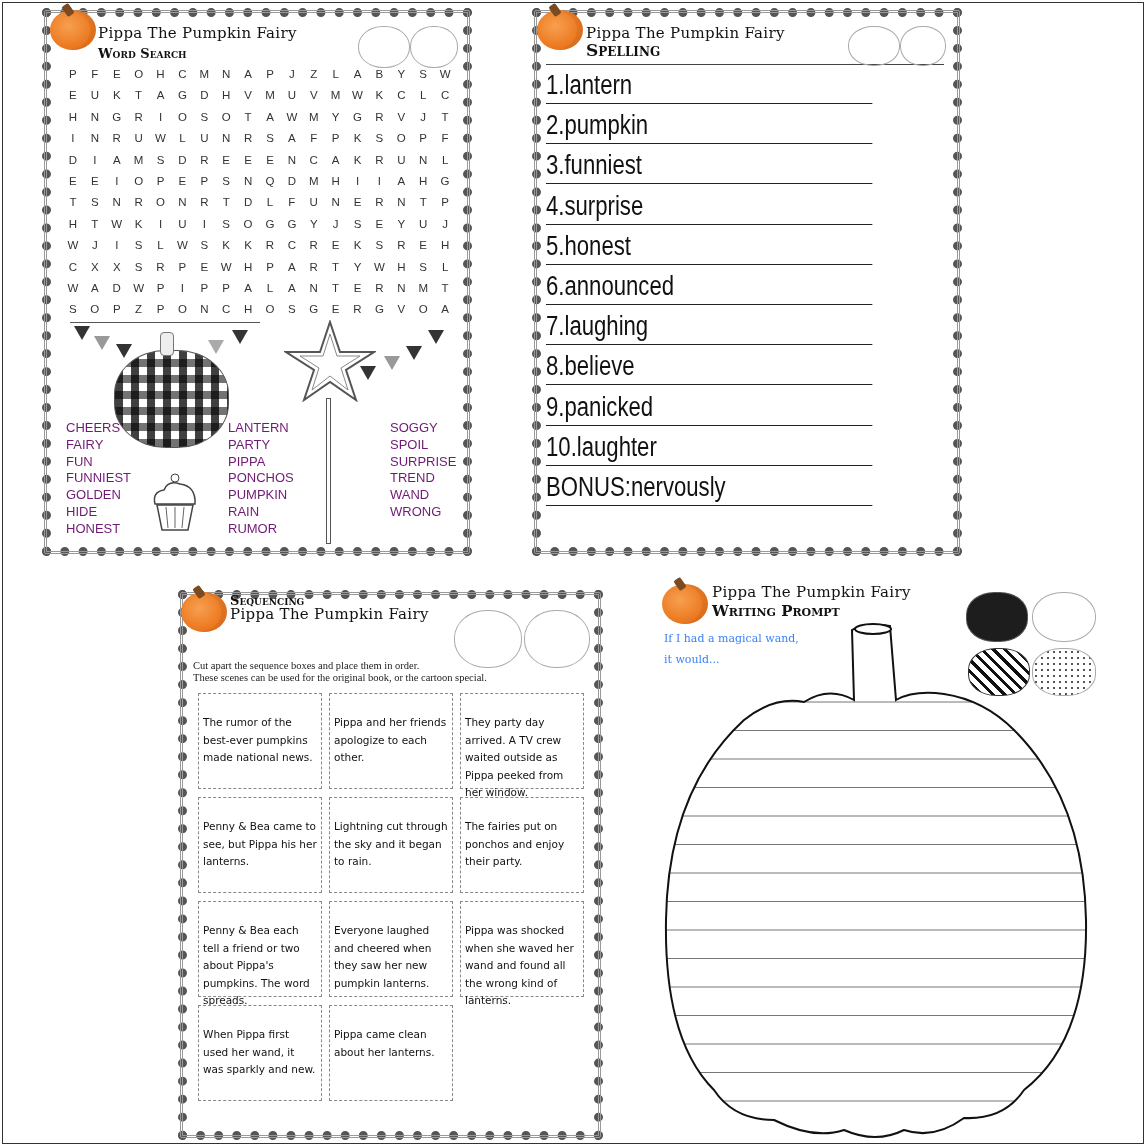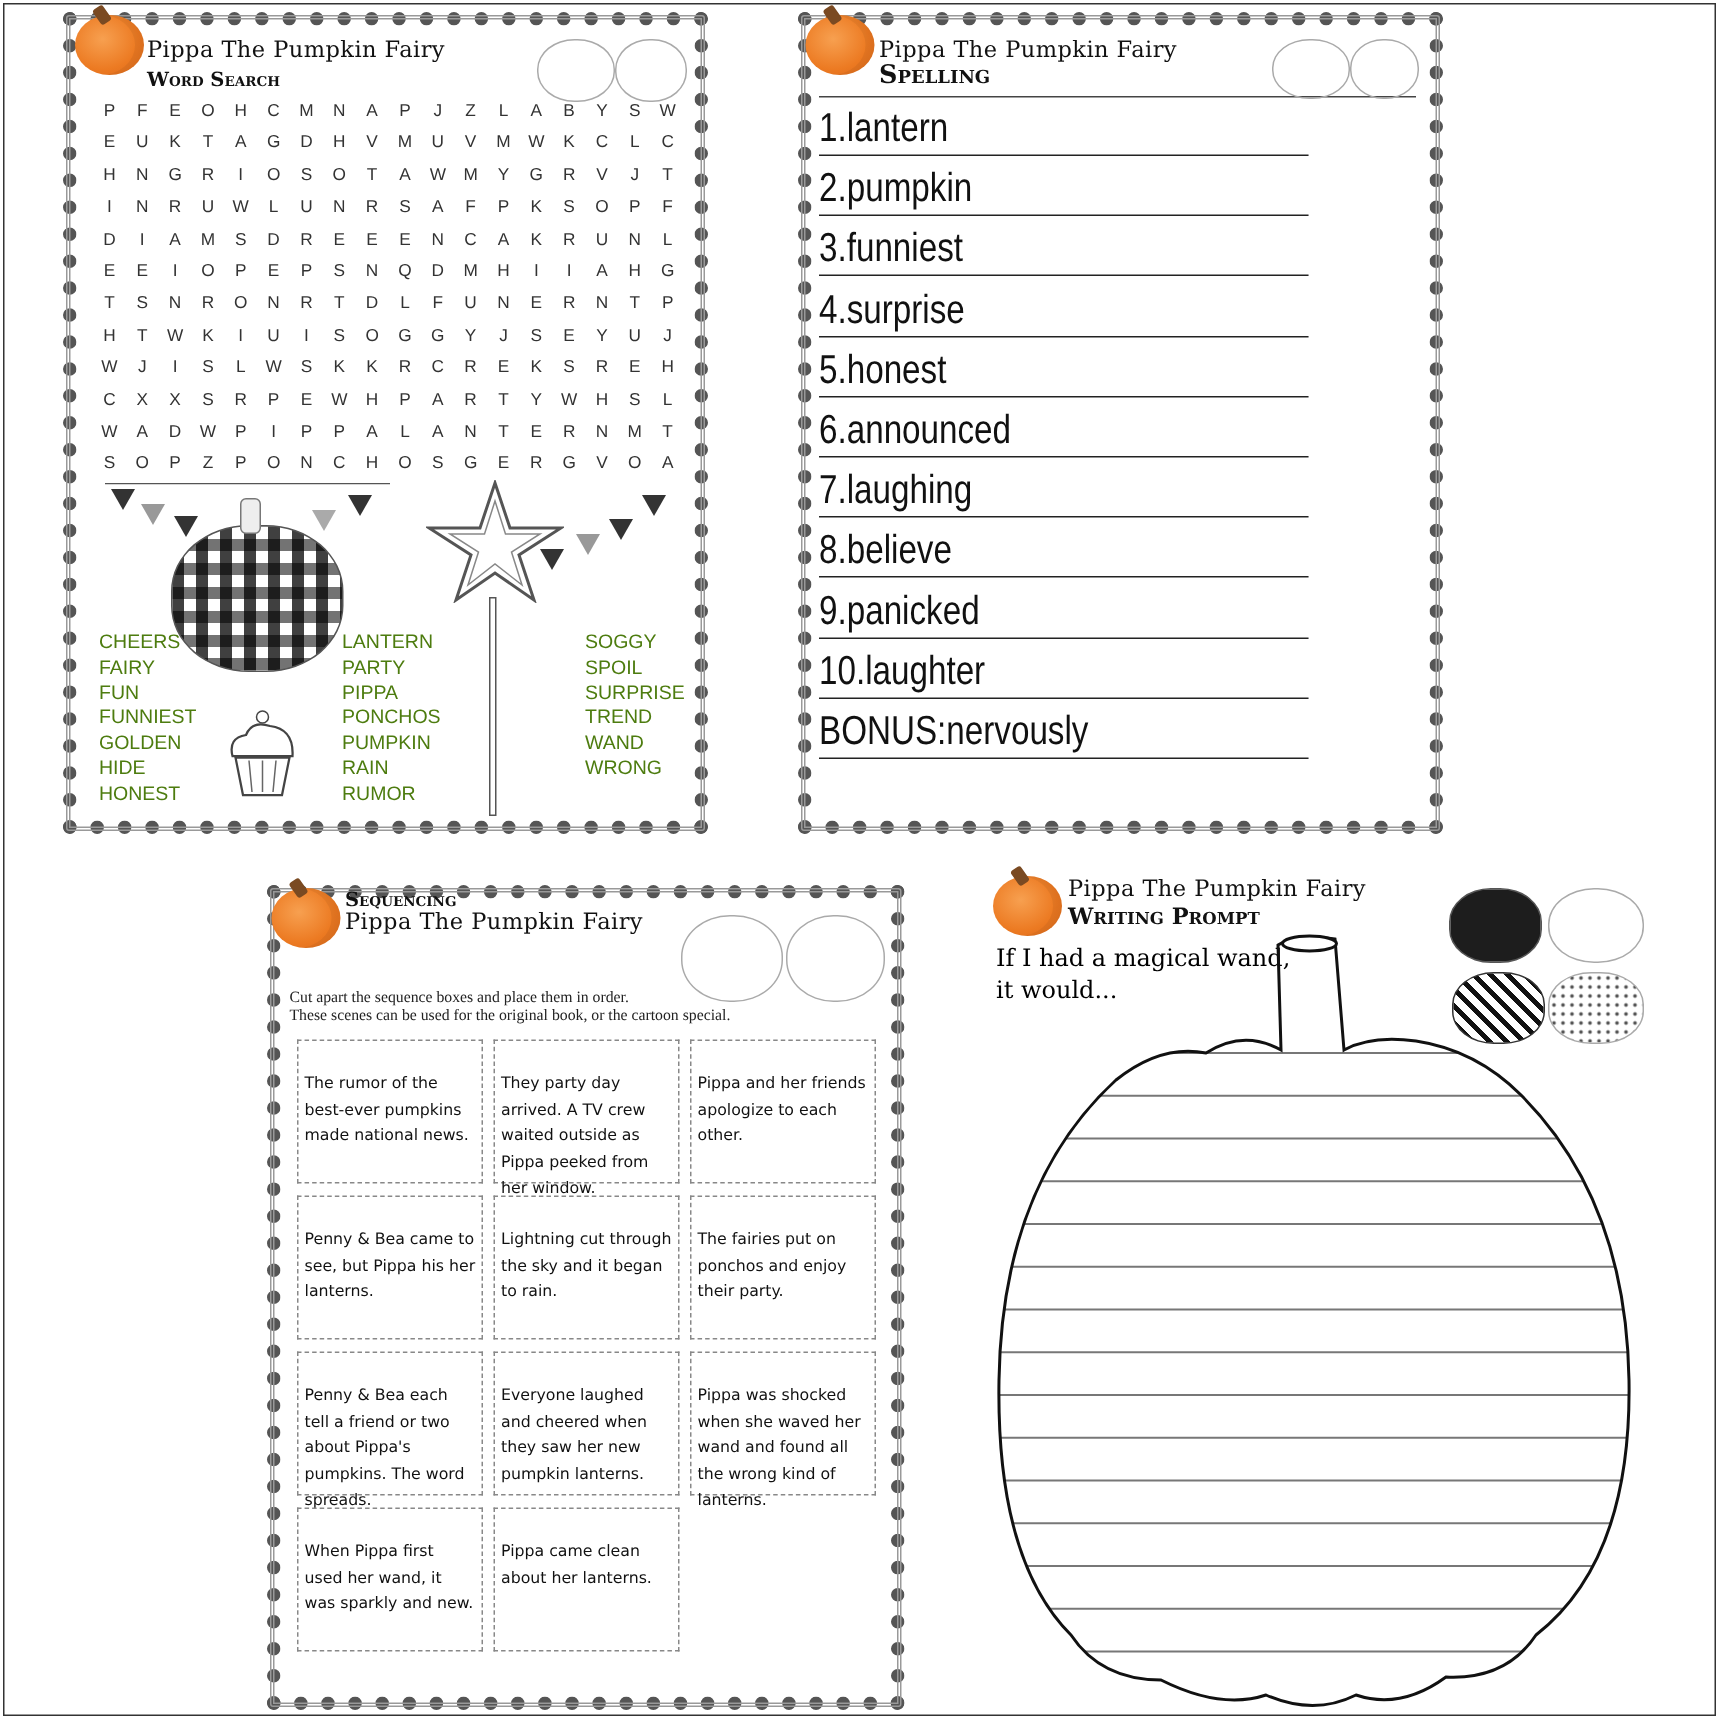--- a/index.html
+++ b/index.html
@@ -8,26 +8,26 @@
   .frame{position:absolute;left:2px;top:2px;width:1142px;height:1142px;border:1px solid #333}
   .page{position:absolute;background:#fff}
   .border{position:absolute;inset:0;border:9px dotted #555;border-radius:4px;outline:3px double #999;outline-offset:-5px}
   .pumpkin-logo{position:absolute;width:46px;height:40px;border-radius:50%;background:radial-gradient(ellipse at 40% 40%,#f7a050,#ec7a22 60%,#d8661a);box-shadow:inset -6px 0 0 rgba(0,0,0,.05)}
   .pumpkin-logo::before{content:"";position:absolute;left:14px;top:-6px;width:8px;height:12px;background:#7a4a22;border-radius:2px;transform:rotate(-35deg)}
   .title{position:absolute;font-family:"DejaVu Serif",serif;font-size:15px;letter-spacing:.3px}
   .subtitle{position:absolute;font-family:"DejaVu Serif",serif;font-weight:bold;font-variant:small-caps;font-size:13px}
   .outline-pumpkin{position:absolute;border:1.5px solid #aaa;border-radius:48%}
   .ws-grid{position:absolute;left:62px;top:64px;display:grid;grid-template-columns:repeat(18,21.9px);grid-auto-rows:21.4px}
   .ws-grid span{font-size:11.5px;color:#333;text-align:center;line-height:21.4px}
-  .wordlist{position:absolute;font-size:13px;line-height:16.8px;color:#4d7c0f;text-transform:uppercase}
+  .wordlist{position:absolute;font-size:13px;line-height:16.8px;color:#701a75;text-transform:uppercase}
   .spell-item{position:absolute;left:546px;width:398px;border-bottom:1.5px solid #222;font-family:"Liberation Sans",sans-serif;font-size:27px;transform:scaleX(.82);transform-origin:left;line-height:30px;height:34px}
   .seq-grid{position:absolute;left:198px;top:693px;display:grid;grid-template-columns:repeat(3,124px);column-gap:7px;row-gap:8px}
   .seq-box{border:1.5px dashed #888;height:96px;padding:20px 4px;font-family:"DejaVu Sans",sans-serif;font-size:10.5px;line-height:17.5px;color:#111}
   .instructions{position:absolute;left:193px;top:660px;font-family:"Liberation Serif",serif;font-size:10.5px;line-height:12px;color:#222}
-  .prompt{position:absolute;left:664px;top:628px;font-family:"DejaVu Serif",serif;font-size:16px;line-height:21px;color:#000000}
+  .prompt{position:absolute;left:664px;top:628px;font-family:"DejaVu Serif",serif;font-size:11px;line-height:21px;color:#3b82f6}
   .gingham{background:
     repeating-linear-gradient(90deg,rgba(0,0,0,.75) 0 8px,transparent 8px 16px),
     repeating-linear-gradient(0deg,rgba(0,0,0,.55) 0 8px,#fff 8px 16px);border:1px solid #555}
   .flag{position:absolute;width:0;height:0;border-left:8px solid transparent;border-right:8px solid transparent;border-top:14px solid #333}
 </style>
 </head>
 <body>
 
 <div class="frame"></div>
 
@@ -344,22 +344,22 @@
 <div class="title" style="left:230px;top:605px">Pippa The Pumpkin Fairy</div>
 <div class="subtitle" style="left:230px;top:593px">Sequencing</div>
 <div class="outline-pumpkin" style="left:454px;top:610px;width:68px;height:58px"></div>
 <div class="outline-pumpkin" style="left:524px;top:610px;width:66px;height:58px"></div>
 <div class="instructions">
   <div>Cut apart the sequence boxes and place them in order.</div>
   <div>These scenes can be used for the original book, or the cartoon special.</div>
 </div>
 <div class="seq-grid" id="seqgrid">
     <div class="seq-box">The rumor of the best-ever pumpkins made national news.</div>
+    <div class="seq-box">Pippa and her friends apologize to each other.</div>
     <div class="seq-box">They party day arrived. A TV crew waited outside as Pippa peeked from her window.</div>
-    <div class="seq-box">Pippa and her friends apologize to each other.</div>
     <div class="seq-box">Penny &amp; Bea came to see, but Pippa his her lanterns.</div>
     <div class="seq-box">Lightning cut through the sky and it began to rain.</div>
     <div class="seq-box">The fairies put on ponchos and enjoy their party.</div>
     <div class="seq-box">Penny &amp; Bea each tell a friend or two about Pippa's pumpkins. The word spreads.</div>
     <div class="seq-box">Everyone laughed and cheered when they saw her new pumpkin lanterns.</div>
     <div class="seq-box">Pippa was shocked when she waved her wand and found all the wrong kind of lanterns.</div>
     <div class="seq-box">When Pippa first used her wand, it was sparkly and new.</div>
     <div class="seq-box">Pippa came clean about her lanterns.</div>
   </div>
 

